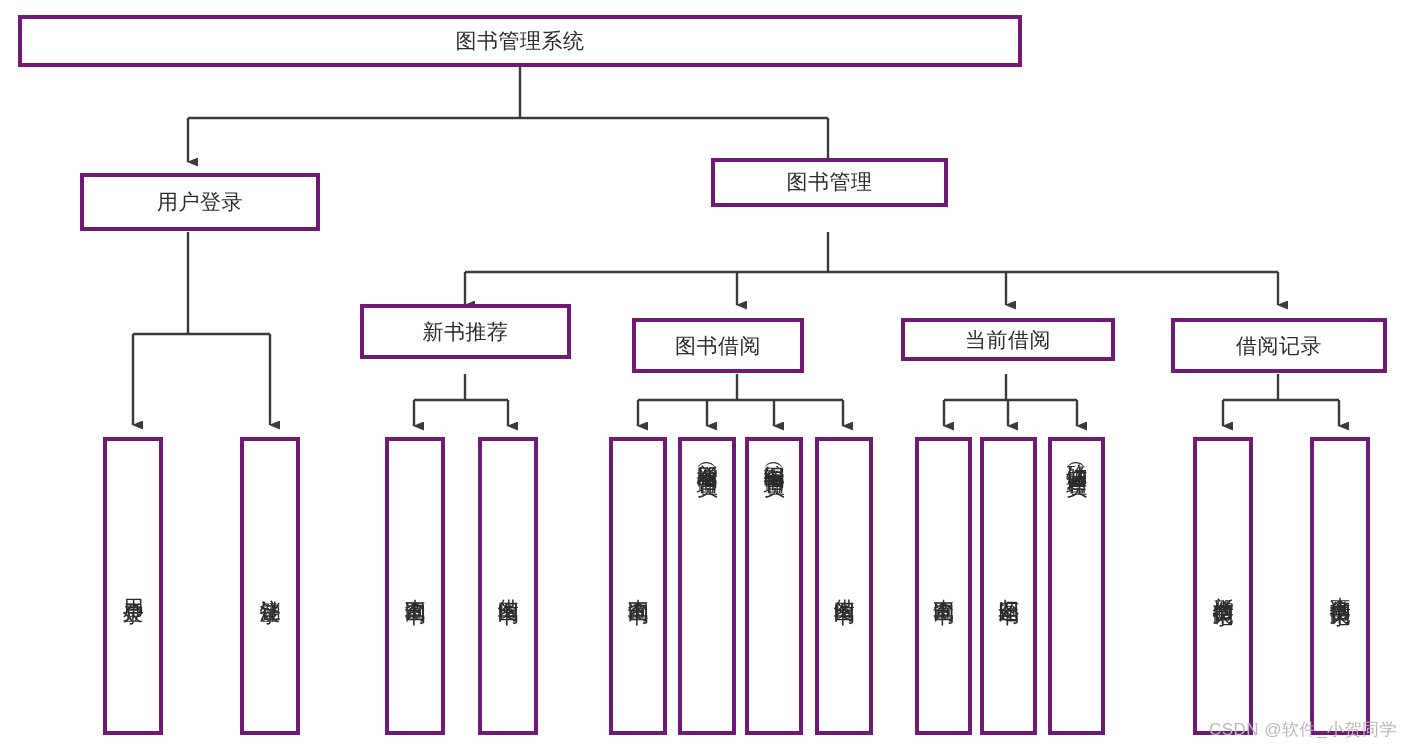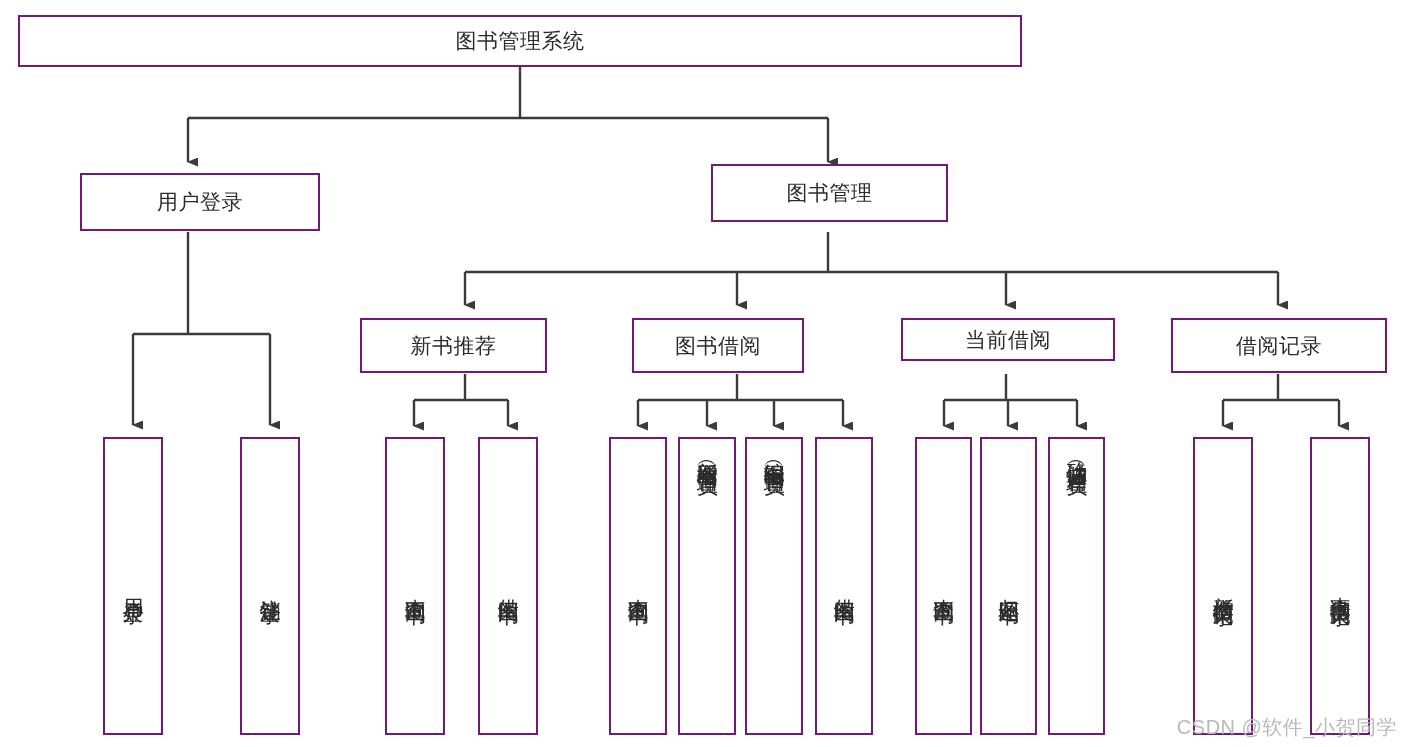--- a/index.html
+++ b/index.html
@@ -22,21 +22,21 @@
   svg.diagram-canvas {
     position: absolute;
     left: 0;
     top: 0;
     width: 1405px;
     height: 747px;
   }
   .node-box {
     position: absolute;
     box-sizing: border-box;
-    border: 2px solid #701a75;
+    border: 4px solid #701a75;
     background: #ffffff;
     display: flex;
     align-items: center;
     justify-content: center;
     color: #2b2b2b;
   }
   .node-label-h {
     font-size: 21px;
     line-height: 1.1;
     letter-spacing: 0.5px;
@@ -56,21 +56,21 @@
     padding-top: 6px;
   }
   .leaf-box.centered {
     align-items: center;
     padding-top: 0;
   }
   .watermark {
     position: absolute;
     right: 8px;
     bottom: 6px;
-    font-size: 20px;
+    font-size: 17px;
     color: #b9b9b9;
     white-space: nowrap;
     letter-spacing: 0.5px;
   }
 </style>
 </head>
 <body>
 
 <div id="diagram-root">
 
@@ -135,25 +135,25 @@
     </g>
   </svg>
 
   <div class="node-box" style="left:18px; top:15px; width:1004px; height:52px;">
     <span class="node-label-h">图书管理系统</span>
   </div>
 
   <div class="node-box" style="left:80px; top:173px; width:240px; height:58px;">
     <span class="node-label-h">用户登录</span>
   </div>
-  <div class="node-box" style="left:711px; top:164px; width:237px; height:58px;">
+  <div class="node-box" style="left:711px; top:158px; width:237px; height:49px;font-family:Liberation Serif, serif;">
     <span class="node-label-h">图书管理</span>
   </div>
 
-  <div class="node-box" style="left:360px; top:318px; width:187px; height:55px;">
+  <div class="node-box" style="left:360px; top:304px; width:211px; height:55px;">
     <span class="node-label-h">新书推荐</span>
   </div>
   <div class="node-box" style="left:632px; top:318px; width:172px; height:55px;">
     <span class="node-label-h">图书借阅</span>
   </div>
   <div class="node-box" style="left:901px; top:318px; width:214px; height:43px;">
     <span class="node-label-h">当前借阅</span>
   </div>
   <div class="node-box" style="left:1171px; top:318px; width:216px; height:55px;">
     <span class="node-label-h">借阅记录</span>

